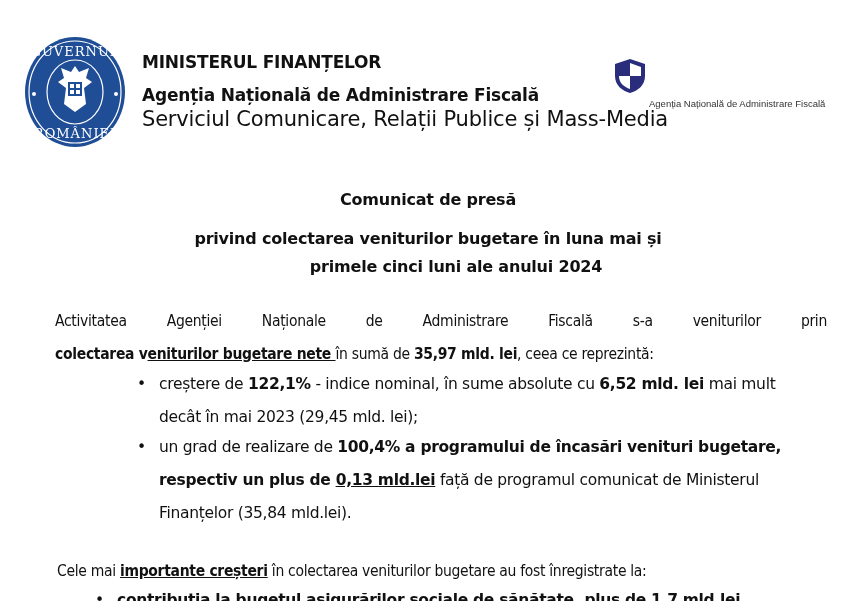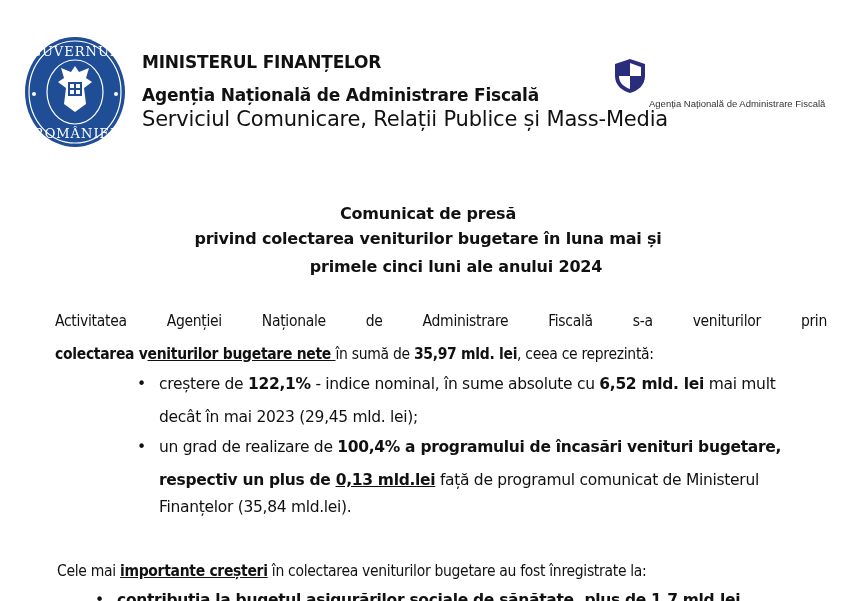--- a/index.html
+++ b/index.html
@@ -15,21 +15,21 @@
 
   .anaf-logo { position: absolute; left: 612px; top: 56px; width: 210px; height: 56px; }
   .anaf-shield { position: absolute; left: 2px; top: 2px; width: 32px; height: 36px; }
   .anaf-word { position: absolute; left: 38px; top: -6px; font-family: "Liberation Sans", sans-serif;
                font-weight: bold; font-size: 46px; color: #2a2d7c; letter-spacing: -1px; line-height: 48px; }
   .anaf-sub { position: absolute; left: 37px; top: 42px; font-family: "Liberation Sans", sans-serif;
               font-size: 9.5px; color: #333333; white-space: nowrap; }
 
   .title { position: absolute; left: 0; width: 856px; text-align: center; font-weight: bold; font-size: 16px;
            line-height: 22px; letter-spacing: -0.2px; }
-  .t1 { top: 203px; } .t2 { top: 228px; text-align: center; } .t3 { top: 256px; margin-left: 28px; }
+  .t1 { top: 189px; } .t2 { top: 228px; text-align: center; } .t3 { top: 256px; margin-left: 28px; }
 
   .para { position: absolute; left: 55px; width: 772px; font-size: 15.5px; line-height: 22px; letter-spacing: -0.3px;
           font-family: "DejaVu Sans Condensed", "DejaVu Sans", sans-serif; }
   .justify-line { display: flex; justify-content: space-between; white-space: nowrap; }
   .line { white-space: nowrap; }
   b { font-weight: bold; }
   u { text-decoration: underline; }
 
   .bullet-block { position: absolute; left: 137px; width: 690px; font-size: 15.5px; line-height: 22px; letter-spacing: -0.3px; }
   .bullet-dot { position: absolute; left: 0; top: 0; }
@@ -98,21 +98,21 @@
         </div>
       <div class="line" style="margin-top:11px;">decât în mai 2023 (29,45 mld. lei);</div>
     </div>
   </div>
 
   <div class="bullet-block" style="top:436px;">
     <span class="bullet-dot">•</span>
     <div class="bullet-text">
       <div class="line"><span>un grad de realizare de </span><b>100,4% a programului de încasări venituri bugetare,</b></div>
       <div class="line" style="margin-top:11px;"><b>respectiv un plus de </b><b><u>0,13 mld.lei</u></b><span> față de programul comunicat de Ministerul</span></div>
-      <div class="line" style="margin-top:5px;">Finanțelor (35,84 mld.lei).</div>
+      <div class="line" style="margin-top:11px;">Finanțelor (35,84 mld.lei).</div>
     </div>
   </div>
 
   <div class="para" style="top:560px; left:57px;">
     <div class="line"><span>Cele mai </span><b><u>importante creșteri</u></b><span> în colectarea veniturilor bugetare au fost înregistrate la:</span></div>
   </div>
 
   <div class="bullet-block" style="top:589px; left:95px;">
     <span class="bullet-dot">•</span>
     <div class="bullet-text" style="font-weight:bold;">contribuția la bugetul asigurărilor sociale de sănătate, plus de 1,7 mld.lei (141,0%);</div>

